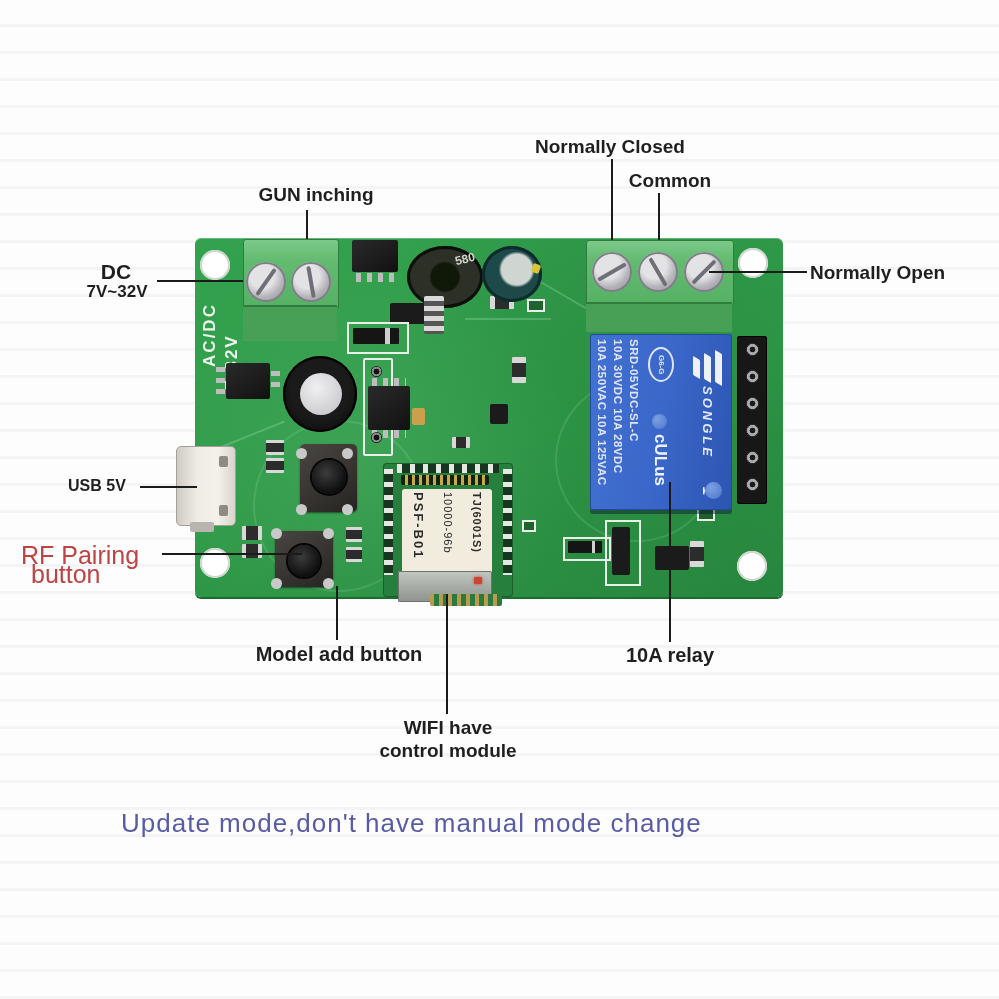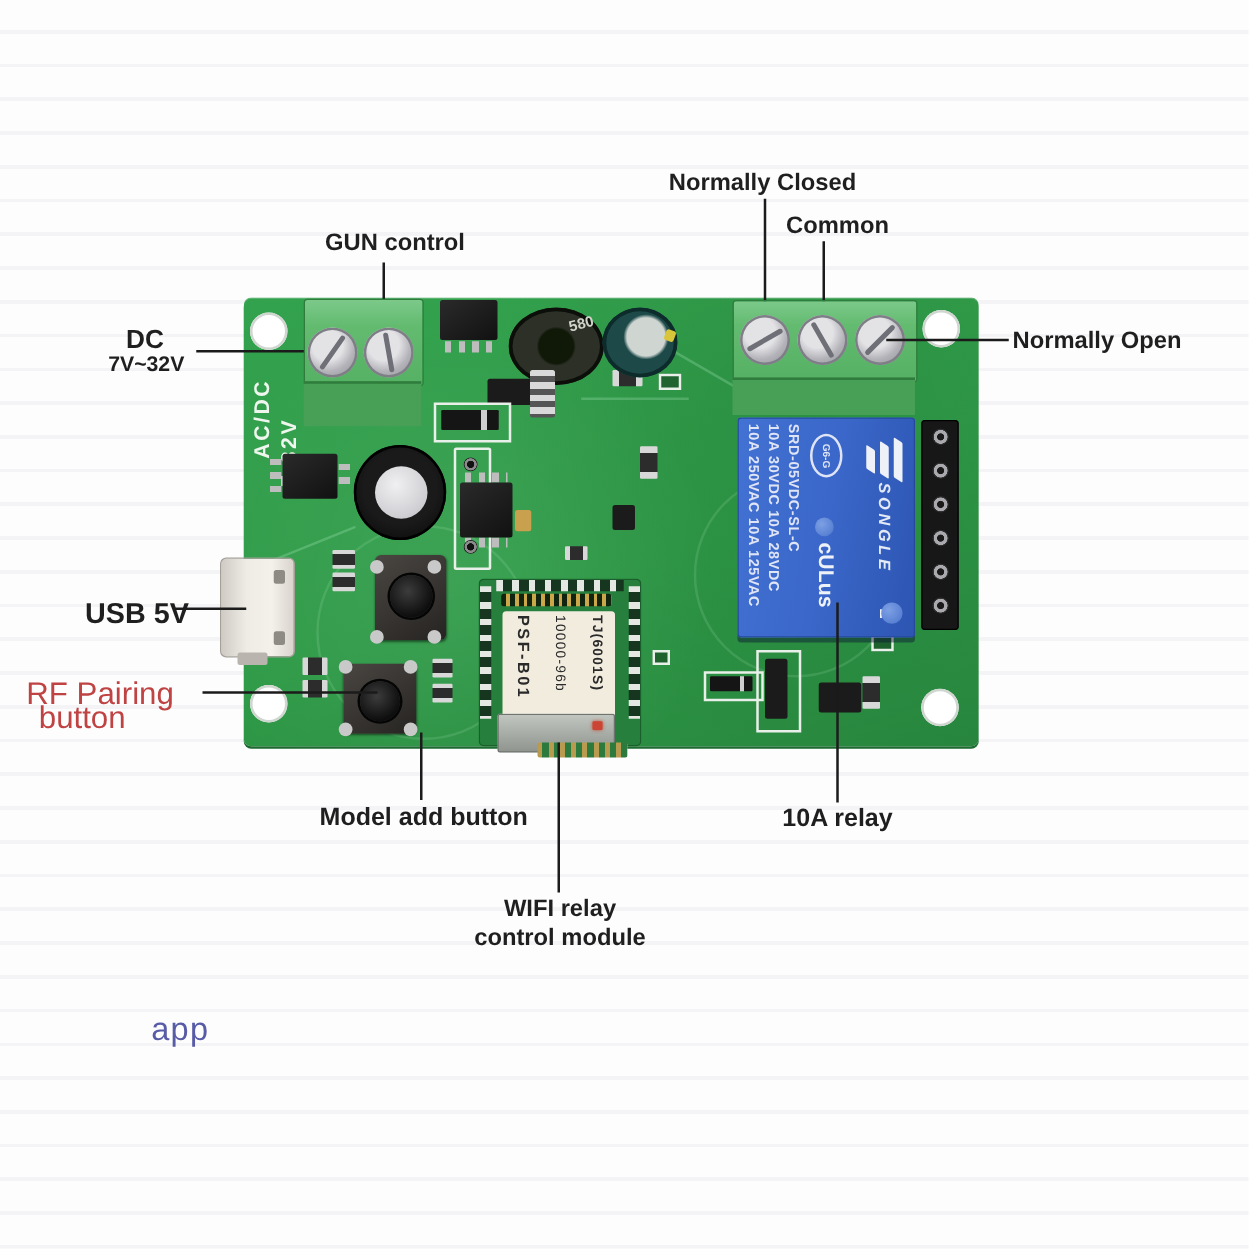--- a/index.html
+++ b/index.html
@@ -11,21 +11,21 @@
   
   .co{position:absolute;color:#1f1f1f;font-weight:700;font-size:19px;white-space:nowrap;}
   .ctr{transform:translateX(-50%);}
   .line{position:absolute;background:#1b1b1b;}
   .lbl-gun{left:316px;top:184px;}
   .lbl-nc{left:610px;top:136px;}
   .lbl-common{left:670px;top:170px;}
   .lbl-no{left:810px;top:262px;}
   .lbl-dc1{left:116px;top:260px;font-size:21px;}
   .lbl-dc2{left:117px;top:282px;font-size:17px;}
-  .lbl-usb{left:68px;top:477px;font-size:23px;}
+  .lbl-usb{left:68px;top:477px;font-size:16px;}
   .lbl-rf{position:absolute;color:#bf4343;font-size:25px;font-weight:500;white-space:nowrap;}
   .lbl-rf1{left:21px;top:541px;}
   .lbl-rf2{left:31px;top:560px;}
   .lbl-model{left:339px;top:643px;font-size:20px;}
   .lbl-wifi1{left:448px;top:717px;}
   .lbl-wifi2{left:448px;top:740px;}
   .lbl-relay{left:670px;top:644px;font-size:20px;}
   .ln-gun{left:306px;top:210px;width:2px;height:74px;}
   .ln-dc{left:157px;top:280px;width:106px;height:2px;}
   .ln-nc{left:611px;top:159px;width:2px;height:110px;}
@@ -275,31 +275,31 @@
   <div class="line ln-dc"></div>
   <div class="line ln-nc"></div>
   <div class="line ln-common"></div>
   <div class="line ln-no"></div>
   <div class="line ln-usb"></div>
   <div class="line ln-rf"></div>
   <div class="line ln-model"></div>
   <div class="line ln-wifi"></div>
   <div class="line ln-relay"></div>
 
-  <div class="co ctr lbl-gun">GUN control</div>
+  <div class="co ctr lbl-gun">GUN inching</div>
   <div class="co ctr lbl-nc">Normally Closed</div>
   <div class="co ctr lbl-common">Common</div>
   <div class="co lbl-no">Normally Open</div>
   <div class="co ctr lbl-dc1">DC</div>
   <div class="co ctr lbl-dc2">7V~32V</div>
   <div class="co lbl-usb">USB 5V</div>
   <div class="lbl-rf lbl-rf1">RF Pairing</div>
   <div class="lbl-rf lbl-rf2">button</div>
   <div class="co ctr lbl-model">Model add button</div>
-  <div class="co ctr lbl-wifi1">WIFI relay</div>
+  <div class="co ctr lbl-wifi1">WIFI have</div>
   <div class="co ctr lbl-wifi2">control module</div>
   <div class="co ctr lbl-relay">10A relay</div>
 
   <div class="note">
-    <div>app</div>
+    <div>Update mode,don't have manual mode change</div>
   </div>
 
 </div>
 
 </body></html>

